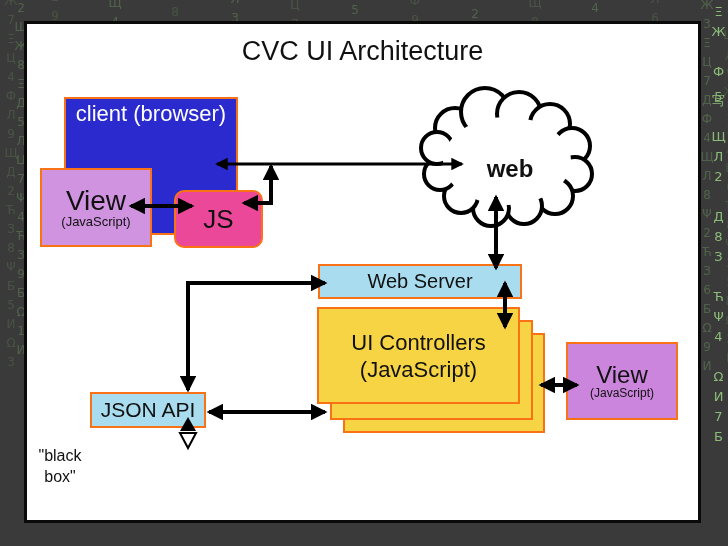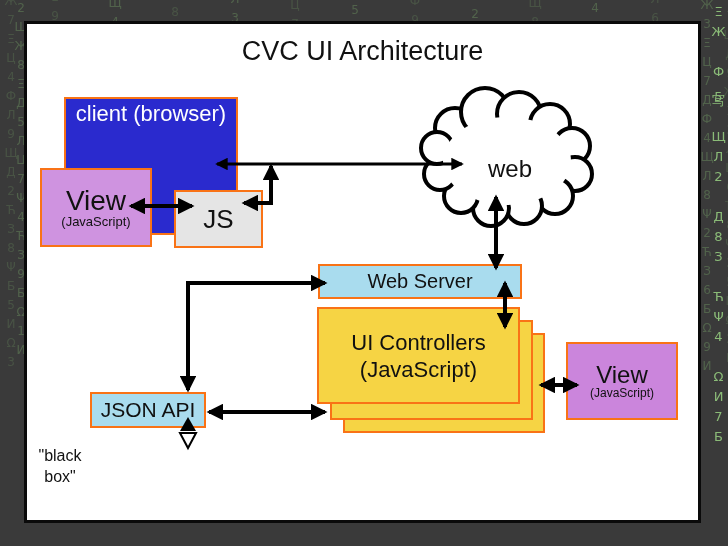--- a/index.html
+++ b/index.html
@@ -32,38 +32,38 @@
   .box{
     position:absolute;border:2px solid #f97316;box-sizing:border-box;
     display:flex;flex-direction:column;align-items:center;justify-content:center;
     color:#111;text-align:center;z-index:3;
   }
   .client{left:37px;top:73px;width:174px;height:138px;background:#2a2ace;
           justify-content:flex-start;padding-top:2px;color:#fff;font-size:22px;z-index:3;}
   .viewl{left:13px;top:144px;width:112px;height:79px;background:#cf93e0;z-index:4;}
   .viewl .big{font-size:28px;line-height:28px;}
   .viewl .small{font-size:13px;line-height:14px;}
-  .jsbox{left:147px;top:166px;width:89px;height:58px;background:#e5e5e5;font-size:26px;z-index:4;}
+  .jsbox{left:147px;top:166px;width:89px;height:58px;background:#ec4899;font-size:26px;z-index:4;border-radius:10px;}
   .wserver{left:291px;top:240px;width:204px;height:35px;background:#a9dcee;font-size:20px;z-index:3;}
   .stackb{left:316px;top:309px;width:202px;height:100px;background:#f6d444;z-index:3;}
   .stackm{left:303px;top:296px;width:203px;height:100px;background:#f6d444;z-index:4;}
   .stackf{left:290px;top:283px;width:203px;height:97px;background:#f6d444;font-size:22px;line-height:27px;z-index:5;}
   .viewr{left:539px;top:318px;width:112px;height:78px;background:#cb85dc;z-index:3;}
   .viewr .big{font-size:24px;line-height:25px;}
   .viewr .small{font-size:12px;line-height:13px;}
   .japi{left:63px;top:368px;width:116px;height:36px;background:#a9dcee;font-size:21px;z-index:3;}
   .appbox{left:61px;top:414px;width:118px;height:68px;background:#0b0b0b;border:none;
           border-radius:9px;color:#fff;font-size:28px;z-index:3;}
   .note{
     position:absolute;left:2px;top:421px;width:62px;text-align:center;
     font-size:16px;line-height:21px;color:#111;z-index:3;
   }
   .weblabel{
     position:absolute;left:443px;top:131px;width:80px;text-align:center;
-    font-size:24px;color:#111;z-index:8;
+    font-size:24px;color:#111;z-index:8;font-weight:bold;
   }
   svg.overlay{position:absolute;left:0;top:0;z-index:6;}
 </style>
 </head>
 <body>
 
 <div class="matrix">
   <div class="mcol dim" style="left:4px;margin-top:-6px">Ж7ΞЦ4ФЛ9ЩД2ЋЗ8ΨБ5ИΩ3</div>
   <div class="mcol" style="left:14px;margin-top:-18px">Ф2ЩЖ8ΞД5ЛЦ7Ψ4ЋЗ9БΩ1И</div>
   <div class="mcol dim" style="left:48px;margin-top:-10px">Ξ9ДФ3ЖЩ6ЦЛ2Ћ8ΨЗ4БИ7Ω</div>

